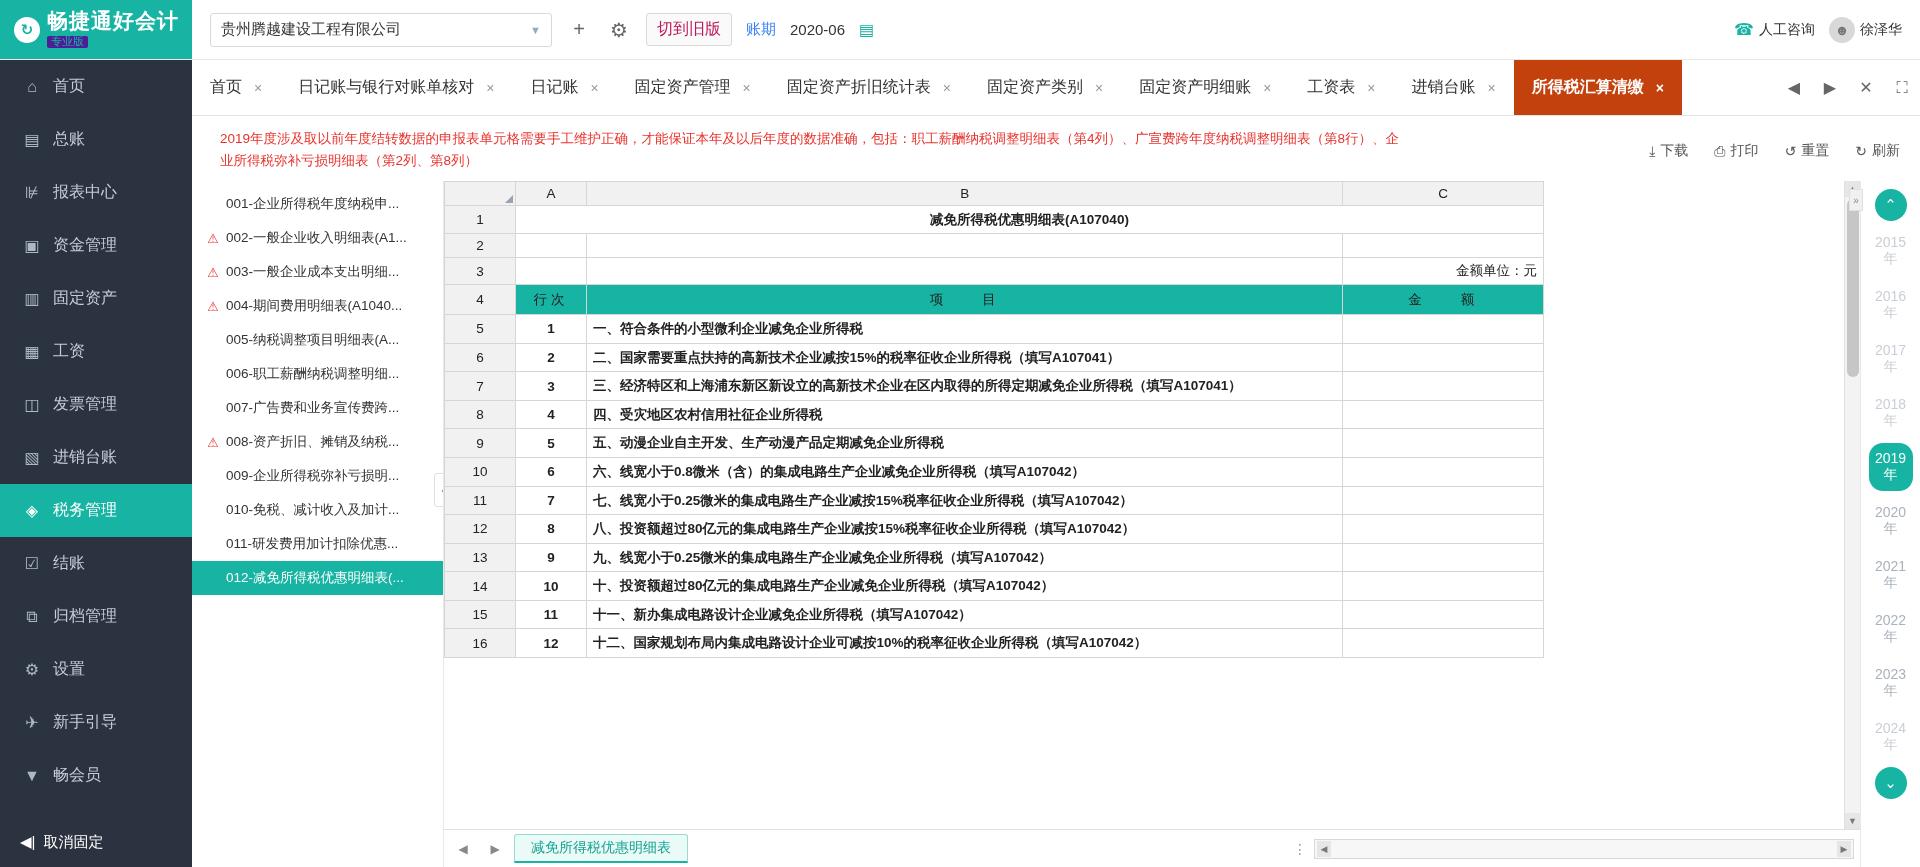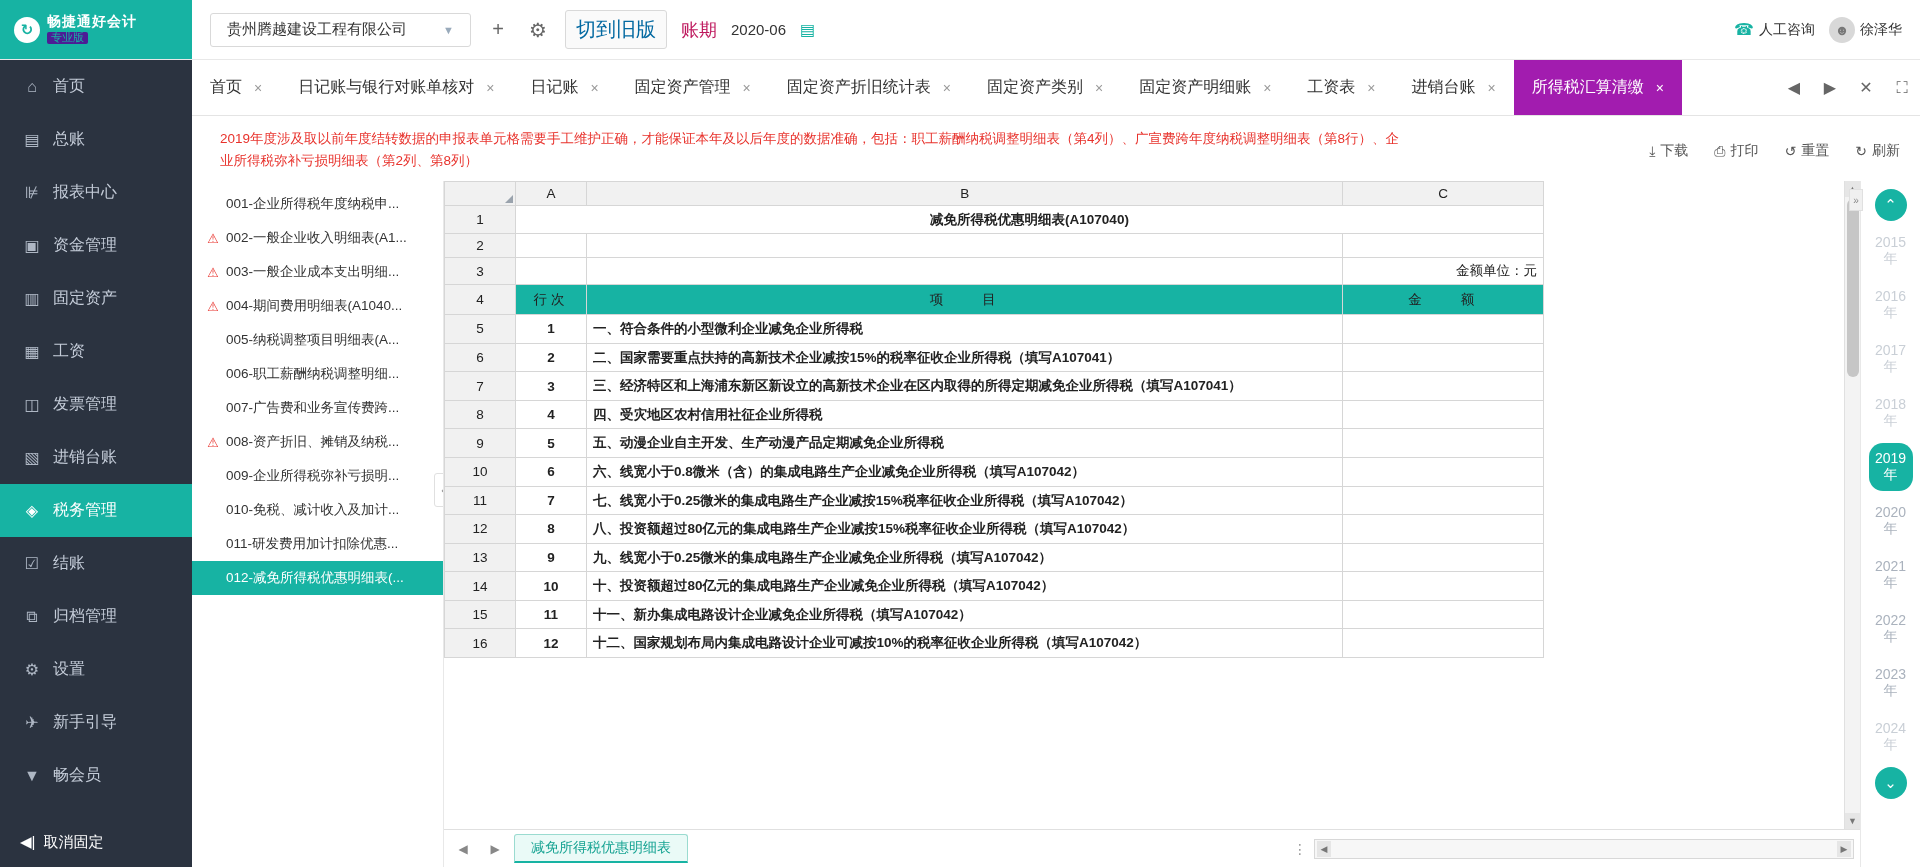--- a/index.html
+++ b/index.html
@@ -8,28 +8,28 @@
     font-family: "Liberation Sans", "DejaVu Sans", sans-serif;
     background: #fff; overflow: hidden;
   }
   body { display: flex; flex-direction: column; }
 
   
   .topbar { height: 60px; display: flex; align-items: stretch; background: #fff; border-bottom: 1px solid #e8e8e8; flex: 0 0 60px; }
   .logo-box { width: 192px; background: #17b3a3; color: #fff; display: flex; align-items: center; padding-left: 14px; gap: 7px; }
   .logo-circle { width: 26px; height: 26px; border-radius: 50%; background: #fff; color: #17b3a3; display: flex; align-items: center; justify-content: center; font-size: 15px; font-weight: bold; }
   .logo-text { line-height: 1.05; }
-  .logo-main { font-size: 14px; font-weight: bold; letter-spacing: 1px; }
+  .logo-main { font-size: 21px; font-weight: bold; letter-spacing: 1px; }
   .logo-sub { font-size: 11px; background: #4c1d95; color: #17b3a3; display: inline-block; padding: 0 4px; border-radius: 2px; margin-top: 2px; }
   .top-right-area { flex: 1; display: flex; align-items: center; padding: 0 18px; gap: 14px; }
-  .company-select { width: 261px; height: 34px; border: 1px solid #d9d9d9; border-radius: 3px; display: flex; align-items: center; padding: 0 16px; font-size: 15px; color: #333; position: relative; }
+  .company-select { width: 342px; height: 34px; border: 1px solid #d9d9d9; border-radius: 3px; display: flex; align-items: center; padding: 0 10px; font-size: 15px; color: #333; position: relative; }
   .company-select .caret { margin-left: auto; color: #9ab; font-size: 11px; }
   .icon-btn { width: 26px; height: 26px; display: flex; align-items: center; justify-content: center; color: #666; font-size: 20px; cursor: pointer; }
-  .old-ver-btn { border: 1px solid #d9d9d9; border-radius: 3px; padding: 5px 10px; font-size: 20px; color: #0369a1; background: #fafafa; cursor: pointer; }
-  .period-label { font-size: 18px; color: #be185d; }
+  .old-ver-btn { border: 1px solid #d9d9d9; border-radius: 3px; padding: 5px 10px; font-size: 16px; color: #be185d; background: #fafafa; cursor: pointer; }
+  .period-label { font-size: 15px; color: #3b82f6; }
   .period-value { font-size: 15px; color: #333; }
   .cal-icon { color: #17b3a3; font-size: 16px; }
   .top-spacer { flex: 1; }
   .top-link { display: flex; align-items: center; gap: 5px; font-size: 14px; color: #333; cursor: pointer; }
   .headset { color: #17b3a3; font-size: 16px; }
   .avatar { width: 26px; height: 26px; border-radius: 50%; background: #d8d8d8; color: #777; display: flex; align-items: center; justify-content: center; font-size: 14px; }
 
   
   .body-wrap { flex: 1; display: flex; min-height: 0; }
 
@@ -42,21 +42,21 @@
   .side-bottom { margin-top: auto; height: 50px; display: flex; align-items: center; gap: 8px; padding-left: 20px; font-size: 15px; color: #fff; background: #2b3340; cursor: pointer; }
 
   
   .right-col { flex: 1; display: flex; flex-direction: column; min-width: 0; background: #fff; }
 
   
   .tabbar { height: 56px; display: flex; align-items: stretch; background: #fff; border-bottom: 1px solid #e4e4e4; flex: 0 0 56px; }
   .tabs { flex: 1; display: flex; align-items: stretch; overflow: hidden; }
   .tab { display: flex; align-items: center; gap: 12px; padding: 0 18px; font-size: 16px; color: #333; white-space: nowrap; cursor: pointer; }
   .tab .x { font-size: 14px; color: #999; }
-  .tab.active { background: #a21caf; color: #fff; font-weight: 400; }
+  .tab.active { background: #c2410c; color: #fff; font-weight: 700; }
   .tab.active .x { color: #fff; }
   .tab-ctrls { display: flex; align-items: center; }
   .tab-ctrl { width: 36px; height: 56px; display: flex; align-items: center; justify-content: center; color: #666; font-size: 16px; cursor: pointer; }
 
   
   .notice-row { display: flex; align-items: flex-start; padding: 12px 20px 10px 28px; gap: 8px; flex: 0 0 auto; }
   .notice { color: #e8322c; font-size: 13.5px; line-height: 1.6; max-width: 1180px; }
   .actions { margin-left: auto; display: flex; align-items: center; gap: 26px; padding-top: 14px; }
   .action { display: flex; align-items: center; gap: 5px; font-size: 14px; color: #555; cursor: pointer; }
   .action .ic { font-size: 14px; }

